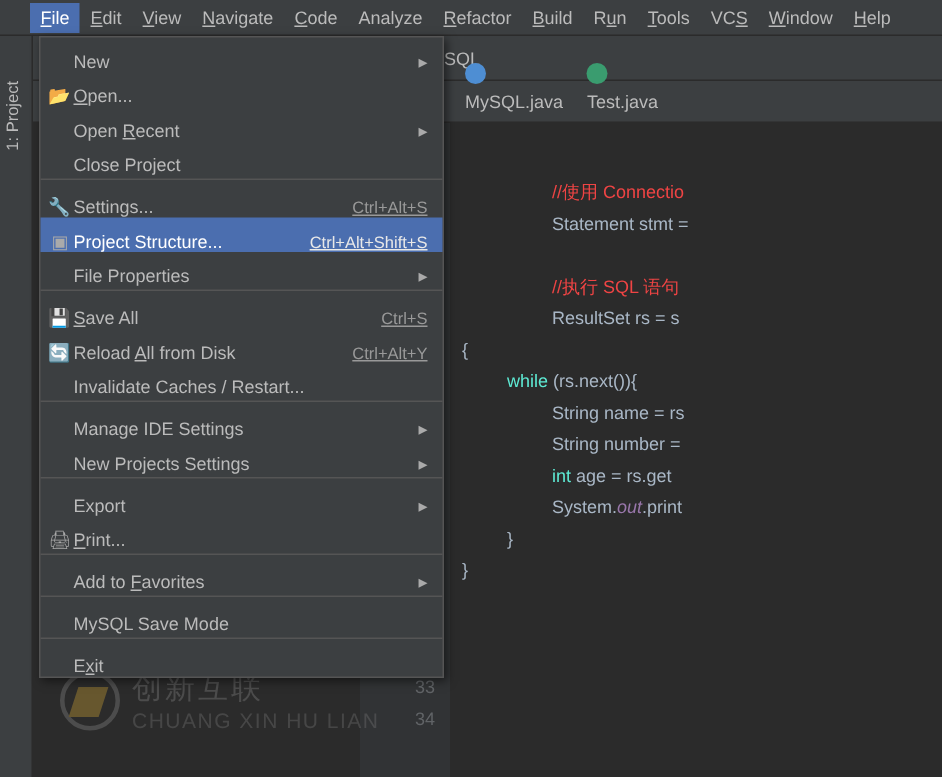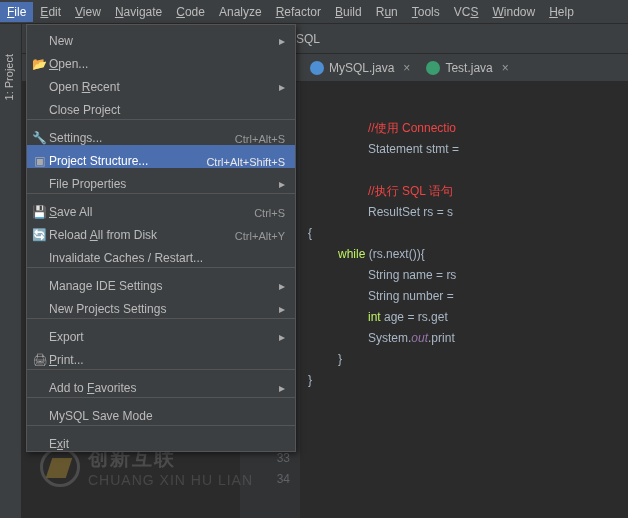--- a/index.html
+++ b/index.html
@@ -1,51 +1,51 @@
 <!DOCTYPE html>
 <html><head>
 <meta charset="utf-8">
 <style>
   * { margin: 0; padding: 0; box-sizing: border-box; font-family: "Segoe UI", Arial, sans-serif; font-size: 12px; }
   body { width: 628px; height: 518px; background: #2b2b2b; color: #bbbbbb; overflow: hidden; position: relative; }
-  .menubar { height: 24px; background: #3c3f41; display: flex; align-items: center; padding: 0 0; border-bottom: 1px solid #2b2b2b; }
+  .menubar { height: 24px; background: #3c3f41; display: flex; align-items: center; padding: 0 20px; border-bottom: 1px solid #2b2b2b; }
   .menubar .item { padding: 3px 7px; cursor: pointer; }
   .menubar .item.open { background: #4b6eaf; color: #fff; }
   .menubar .item u { text-decoration: underline; }
   .toolbar { height: 30px; background: #3c3f41; border-bottom: 1px solid #2b2b2b; }
   .sidepanel { position: absolute; left: 0; top: 24px; width: 22px; bottom: 0; background: #3c3f41; border-right: 1px solid #2b2b2b; }
   .sidepanel .vt { writing-mode: vertical-rl; transform: rotate(180deg); position: absolute; top: 30px; left: 3px; font-size: 11px; }
   .tabbar { position: absolute; left: 22px; right: 0; top: 54px; height: 28px; background: #3c3f41; display: flex; align-items: center; padding-left: 280px; border-bottom: 1px solid #2b2b2b; }
-  .tab { display: flex; align-items: flex-start; padding: 4px 8px; gap: 5px; }
+  .tab { display: flex; align-items: flex-start; padding: 4px 8px; gap: 5px; flex-direction: column; }
   .tab .ico { width: 14px; height: 14px; border-radius: 50%; }
   .close-x { color: #999; margin-left: 4px; }
   .gutter { position: absolute; left: 240px; top: 82px; width: 60px; bottom: 0; background: #313335; text-align: right; padding-top: 324px; color: #606366; }
   .gutter .ln { padding: 3px 10px 3px 0; height: 21px; }
   .editor { position: absolute; left: 300px; top: 82px; right: 0; bottom: 0; background: #2b2b2b; font-family: "Consolas","JetBrains Mono",monospace; font-size: 14px; padding: 8px 0 0 8px; line-height: 21px; white-space: nowrap; overflow: hidden; }
   .fold { position: absolute; left:304px; top:82px; width:12px; bottom:0; }
   .fold span { position:absolute; left:0; color:#606366; font-size:10px; }
   .cmt { color: #ef4444; }
-  .kw { color: #bef264; }
+  .kw { color: #5eead4; }
   .typ { color: #a9b7c6; margin-top: 25px; }
   .ide { color: #a9b7c6; }
   .sta { color: #9876aa; font-style: italic; }
   .menu { position: absolute; left: 26px; top: 24px; width: 270px; background: #3c3f41; border: 1px solid #555; box-shadow: 2px 2px 6px rgba(0,0,0,.5); z-index: 50; }
   .menu .row { display: flex; align-items: flex-end; height: 23px; padding: 0 10px 0 4px; }
   .menu .row.hl { background: #4b6eaf; color: #fff; }
   .menu .sep { height: 1px; background: #555; margin: 2px 0; }
   .menu .icn { width: 18px; display: inline-flex; justify-content: center; color: #aaa; }
   .menu .lbl { flex: 1; }
-  .menu .sc { color: #999; font-size: 11px; }
+  .menu .sc { color: #999; font-size: 11px; text-decoration: underline; }
   .menu .row.hl .sc { color: #e8e8e8; }
   .menu .arr { color: #aaa; }
   .crumb { position: absolute; left: 4px; top: 30px; color: #aaa; font-size: 12px; }
   .watermark { position:absolute; left:40px; bottom:30px; opacity:.35; display:flex; align-items:center; gap:8px; z-index: 0; pointer-events:none; }
   .watermark .logo { width:40px; height:40px; border:3px solid #8a8a8a; border-radius:50%; position:relative; }
   .watermark .logo::before { content:""; position:absolute; left:6px; top:8px; width:20px; height:20px; background:#d6a935; transform:skewX(-18deg); }
-  .watermark .txt1 { font-size:20px; font-weight:bold; color:#8a8a8a; letter-spacing:2px; }
+  .watermark .txt1 { font-size:20px; font-weight:normal; color:#8a8a8a; letter-spacing:2px; }
   .watermark .txt2 { font-size:14px; color:#7a7a7a; letter-spacing:1px; }
   .indent1 { padding-left: 60px; }
   .indent0 { padding-left: 30px; }
   .indentN { padding-left: 0; }
 </style>
 </head>
 <body>
 
 <div class="menubar">
     <span class="item open"><u>F</u>ile</span>

